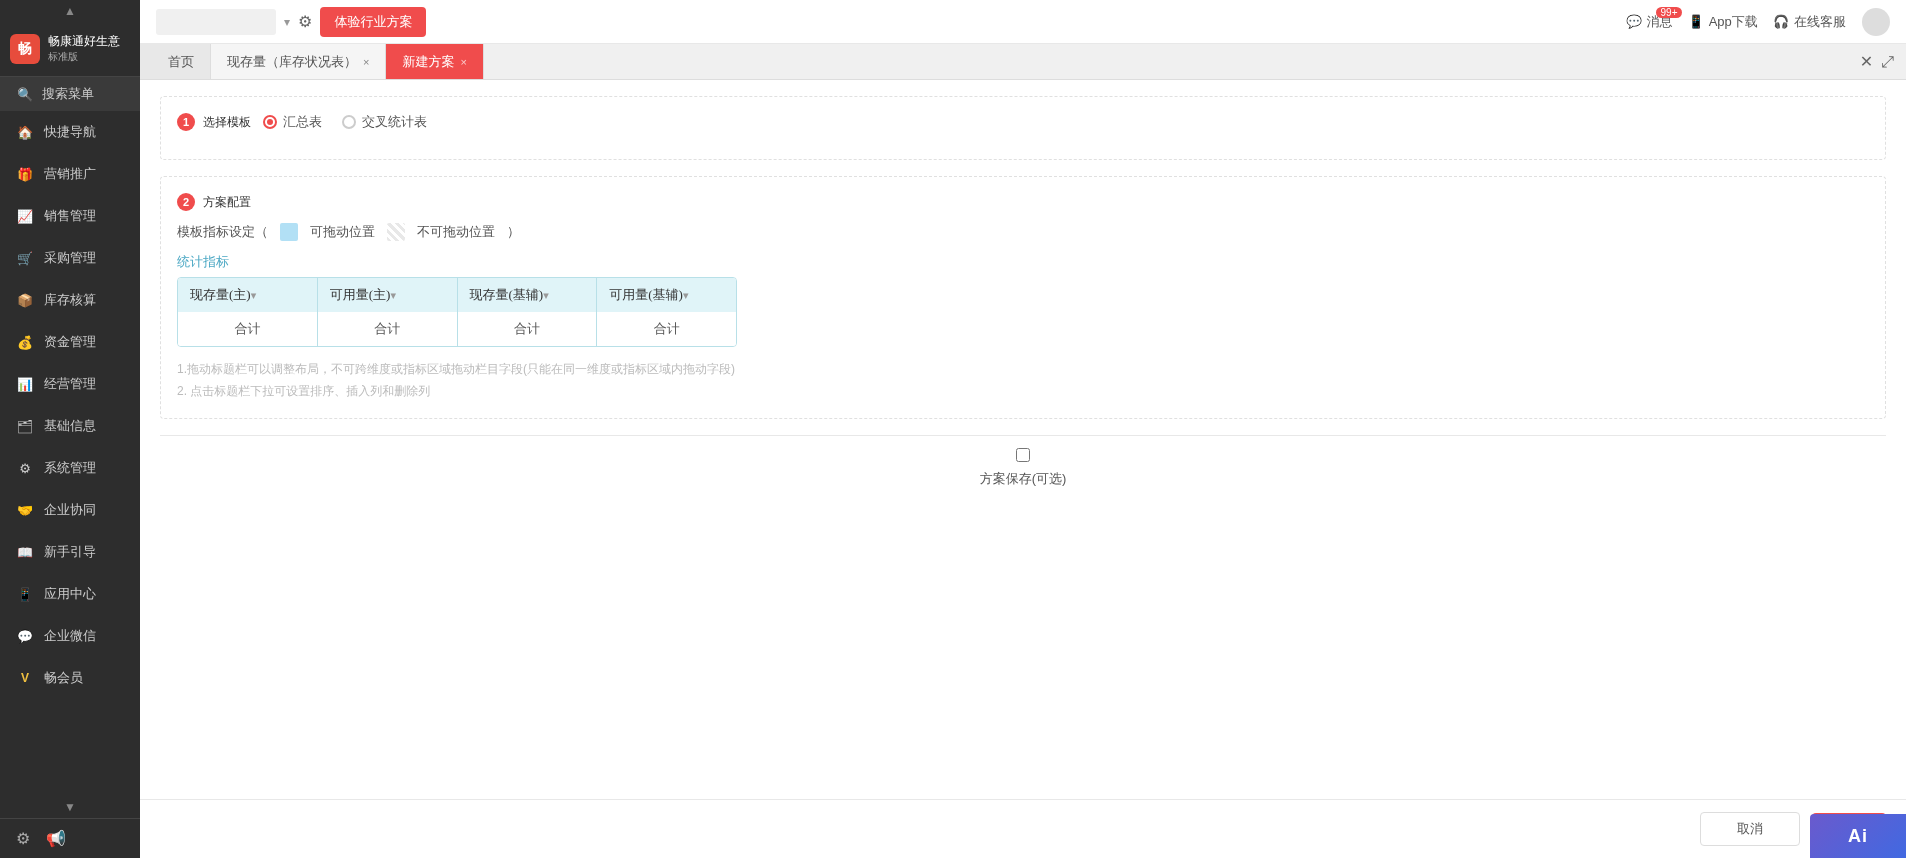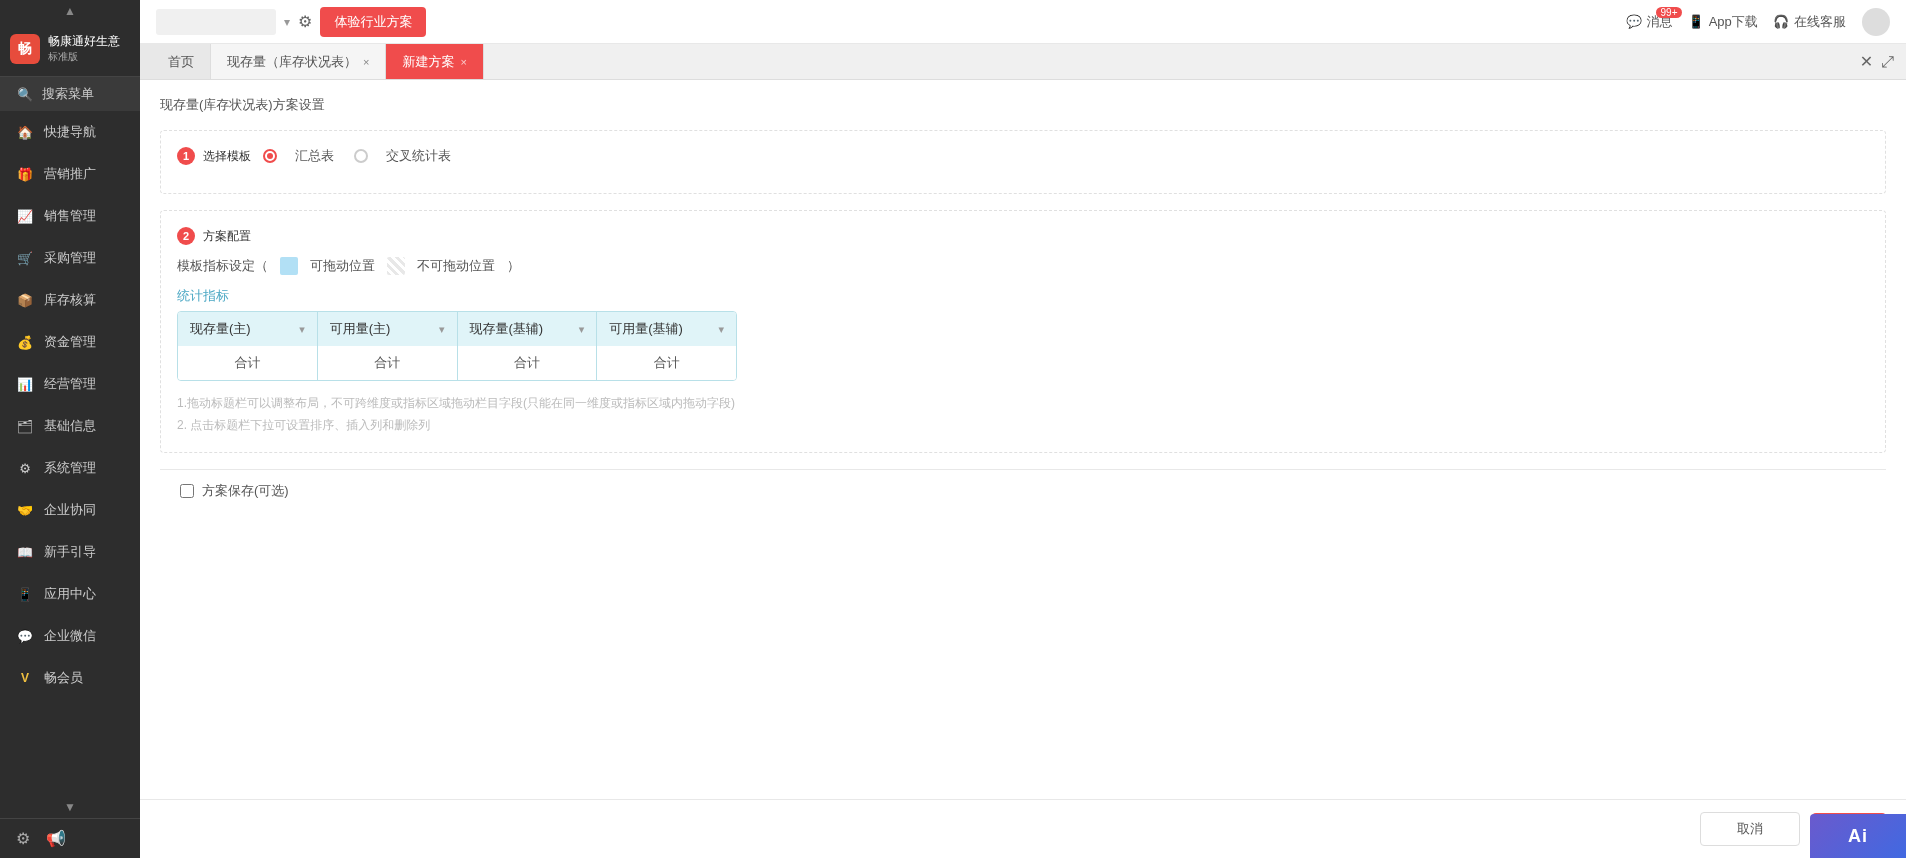--- a/index.html
+++ b/index.html
@@ -268,21 +268,21 @@
     
     .radio-group {
       display: flex;
       align-items: center;
       gap: 20px;
       margin-left: 4px;
     }
     .radio-item {
       display: flex;
       align-items: center;
-      gap: 18px;
+      gap: 6px;
       cursor: pointer;
       font-size: 13px;
       color: #555;
     }
     .radio-circle {
       width: 14px;
       height: 14px;
       border-radius: 50%;
       border: 2px solid #ccc;
       display: flex;
@@ -374,24 +374,25 @@
     }
     .stats-table-header {
       display: flex;
       background: #e0f4f8;
     }
     .stats-col {
       flex: 1;
       padding: 8px 12px;
       display: flex;
       align-items: center;
-      justify-content: space-between;
+      justify-content: flex-start;
       border-right: 1px solid #b8e0e8;
       font-size: 13px;
       color: #333;
+      font-family: Liberation Serif, serif;
     }
     .stats-col:last-child { border-right: none; }
     .stats-col-chevron {
       color: #999;
       font-size: 11px;
       cursor: pointer;
     }
     .stats-table-body {
       display: flex;
       background: #fff;
@@ -414,20 +415,21 @@
     }
 
     
     .footer-bar {
       border-top: 1px solid #e8e8e8;
       padding: 12px 20px;
       display: flex;
       align-items: center;
       gap: 8px;
       background: #fff;
+      flex-direction: column;
     }
     .save-check {
       width: 14px;
       height: 14px;
       border: 1px solid #ccc;
       border-radius: 2px;
       cursor: pointer;
     }
     .save-label {
       font-size: 13px;
@@ -633,21 +635,20 @@
       <span>新建方案</span>
       <span class="tab-close">×</span>
     </div>
     <div class="tab-actions">
       <button class="tab-action-btn">✕</button>
       <button class="tab-action-btn">⤢</button>
     </div>
   </div>
 
   <div class="content">
-    <div class="page-title">现存量(库存状况表)方案设置</div>
 
     <div class="section">
       <div class="section-header">
         <div class="step-badge">1</div>
         <span class="section-title">选择模板</span>
         <div class="radio-group">
           <label class="radio-item">
             <div class="radio-circle checked"></div>
             <span>汇总表</span>
           </label>

